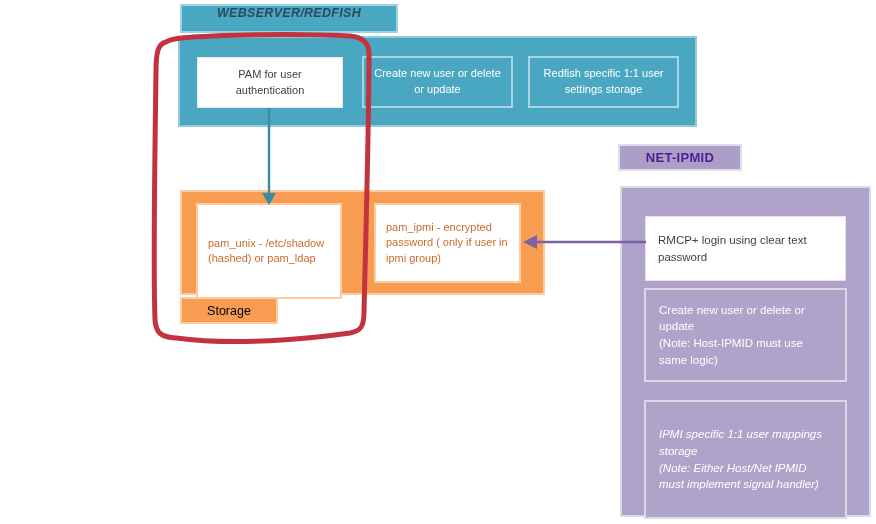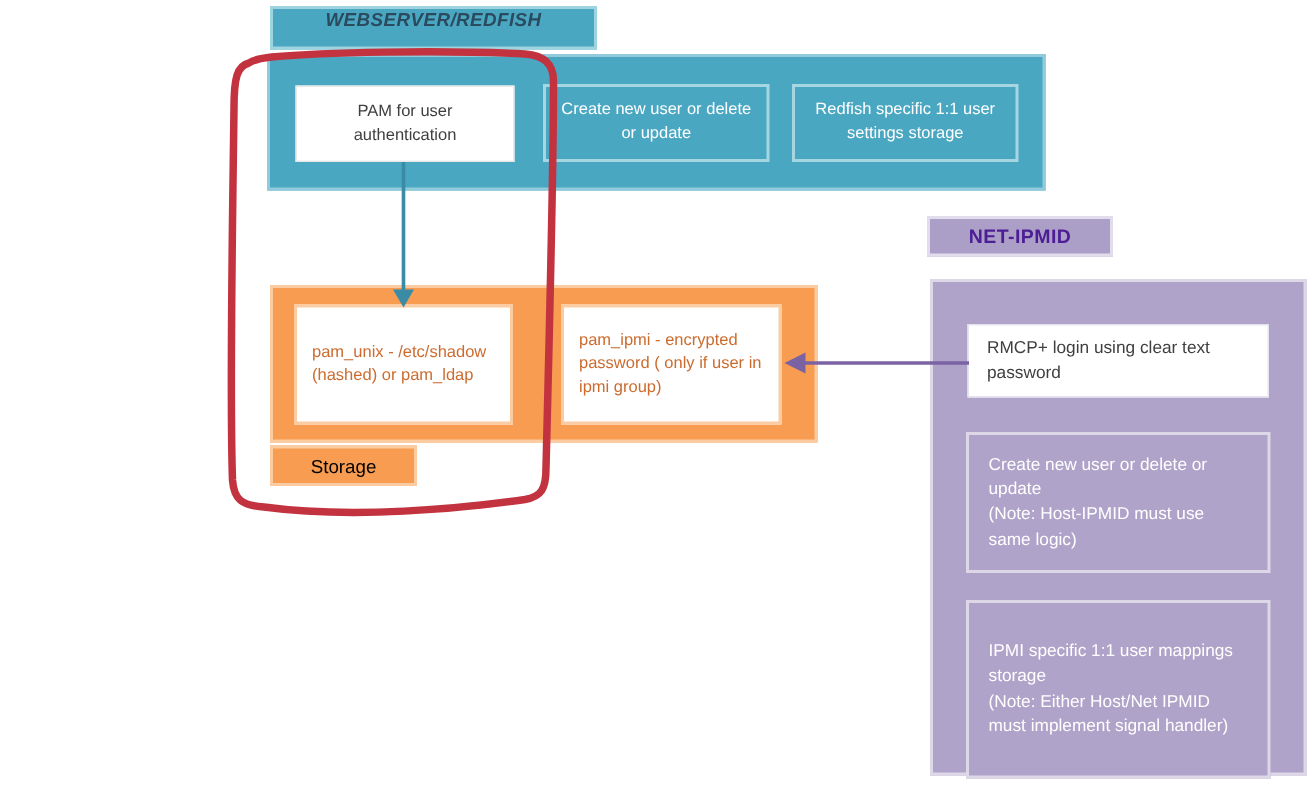--- a/index.html
+++ b/index.html
@@ -49,21 +49,21 @@
   .ws-create-box  { left: 362px; top: 56px; width: 151px; height: 52px; }
   .ws-redfish-box { left: 528px; top: 56px; width: 151px; height: 52px; }
 
   
   .orange-body {
     left: 180px; top: 190px; width: 365px; height: 105px;
     background: #F79C51;
     border: 2px solid #FBCBA2;
   }
   .pam-unix-box {
-    left: 196px; top: 203px; width: 146px; height: 80px;
+    left: 196px; top: 203px; width: 146px; height: 96px;
     border: 2px solid #FBCBA2;
     color: #CC6B2E; padding: 6px 10px;
   }
   .pam-ipmi-box {
     left: 374px; top: 203px; width: 147px; height: 80px;
     border: 2px solid #FBCBA2;
     color: #CC6B2E; padding: 6px 10px;
   }
   .storage-label {
     left: 180px; top: 297px; width: 98px; height: 27px;
@@ -80,34 +80,34 @@
     border: 2px solid #E2DDEC;
     display: flex; align-items: center; justify-content: center;
     color: #4c1d95; font-size: 13px; font-weight: bold; letter-spacing: .3px;
   }
   .ni-body {
     left: 620px; top: 186px; width: 251px; height: 331px;
     background: #B0A3C9;
     border: 2px solid #DDD8E8;
   }
   .rmcp-box {
-    left: 645px; top: 216px; width: 201px; height: 49px;
+    left: 645px; top: 216px; width: 201px; height: 65px;
     border: 1px solid #e6e3ee;
     color: #3F3F3F; font-size: 11.5px; padding: 17px 12px;
   }
   .purple-sub {
     background: #B0A3C9;
     border: 2px solid #DDD8E8;
     display: flex; align-items: center;
     color: #ffffff; font-size: 11.5px; line-height: 1.45;
     padding: 8px 13px;
     white-space: pre-line;
   }
   .ni-create-box   { left: 644px; top: 288px; width: 203px; height: 94px; }
-  .ni-mappings-box { left: 644px; top: 400px; width: 203px; height: 119px; }
+  .ni-mappings-box { left: 644px; top: 400px; width: 203px; height: 119px; font-style: italic; }
 
   
   .nslcd-note {
     left: 12px; top: 170px; width: 150px;
     color: #C2333F;
     font-size: 23px; font-weight: bold; font-style: italic;
     line-height: 31px; letter-spacing: -0.5px;
   }
 
   .overlay {

